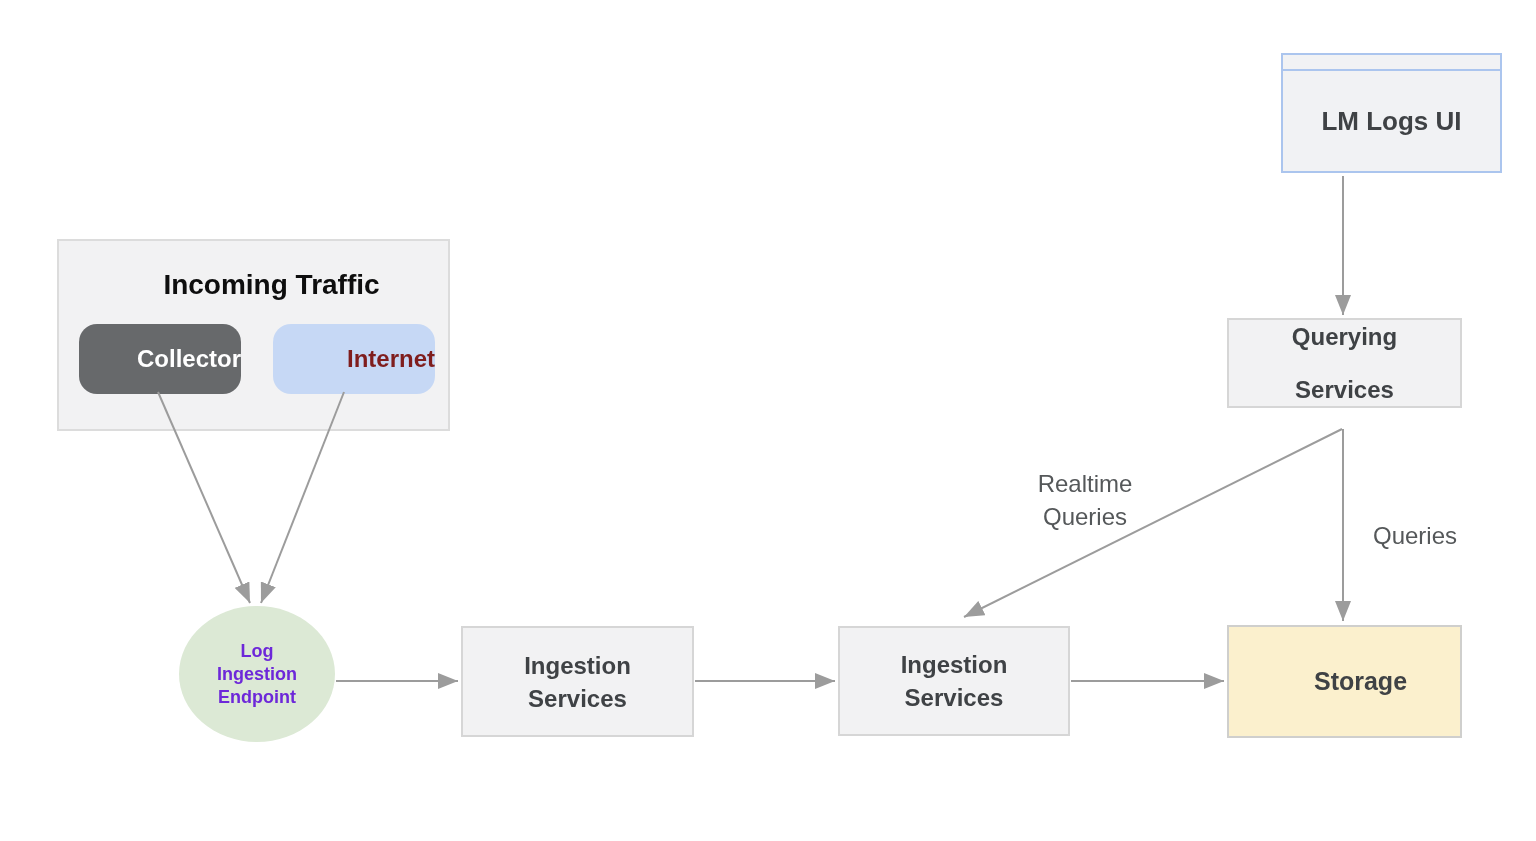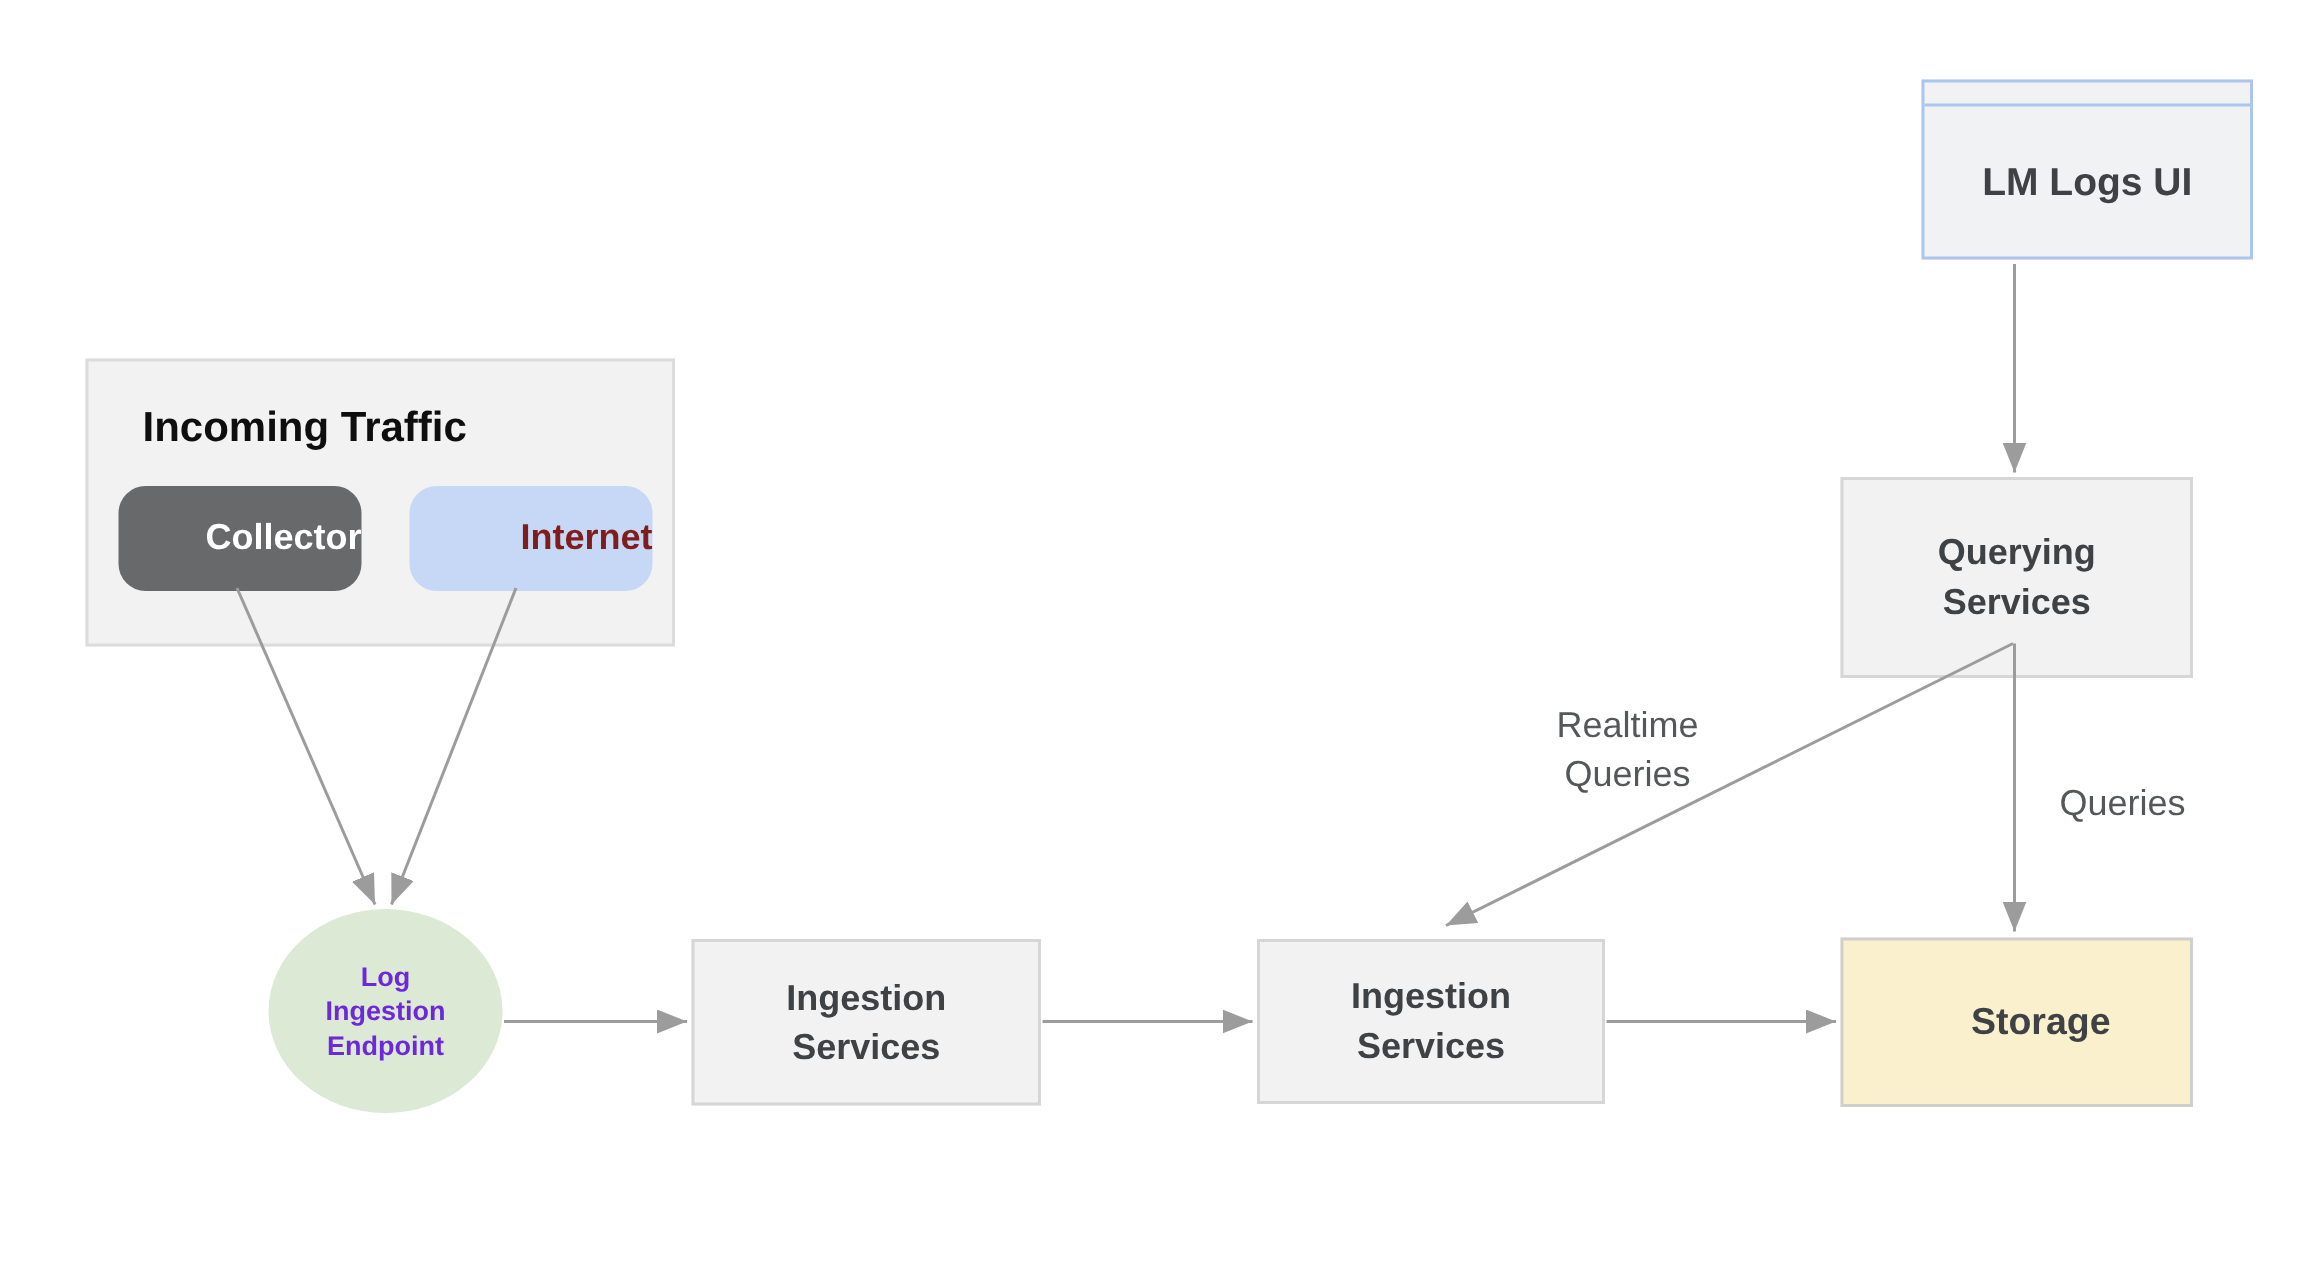--- a/index.html
+++ b/index.html
@@ -22,21 +22,21 @@
     flex-direction: column;
     align-items: center;
     justify-content: center;
     text-align: center;
     font-weight: bold;
     font-size: 24px;
     line-height: 33px;
     color: #3f4245;
   }
 
-  .box.querying   { left: 1227px; top: 318px; width: 235px; height: 134px; }
+  .box.querying   { left: 1227px; top: 318px; width: 235px; height: 90px; justify-content: space-between; }
   .box.ingestion  { left: 461px;  top: 626px; width: 233px; height: 111px; }
   .box.processing { left: 838px;  top: 626px; width: 232px; height: 110px; }
   .box.storage    { left: 1227px; top: 625px; width: 235px; height: 113px;
                     background: #fbf0cd; border-color: #cfcfcd; font-size: 25px; padding-left: 32px; }
 
   
   .browser {
     position: absolute;
     left: 1233px; top: 53px; width: 221px; height: 120px;
     background: #f1f2f4;
@@ -65,21 +65,21 @@
   .group {
     position: absolute;
     left: 57px; top: 239px; width: 393px; height: 192px;
     background: #f2f2f3;
     border: 2px solid #dcdcdc;
     box-sizing: border-box;
   }
   .group-title {
     position: absolute;
     left: 0; right: 0; top: 28px;
-    text-align: left;
+    text-align: center;
     font-weight: bold;
     font-size: 28px;
     color: #0e0e0e;
     padding-left: 36px;
   }
   .pill {
     position: absolute;
     top: 83px;
     width: 162px; height: 70px;
     border-radius: 18px;

